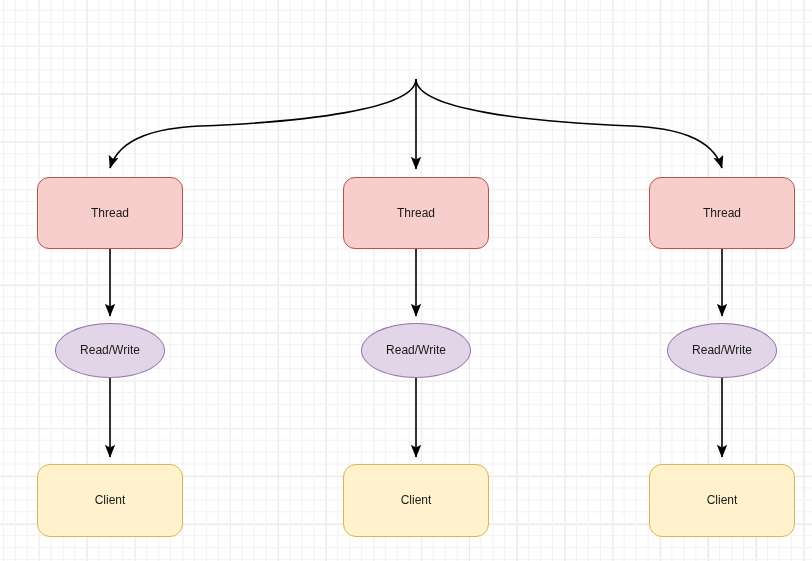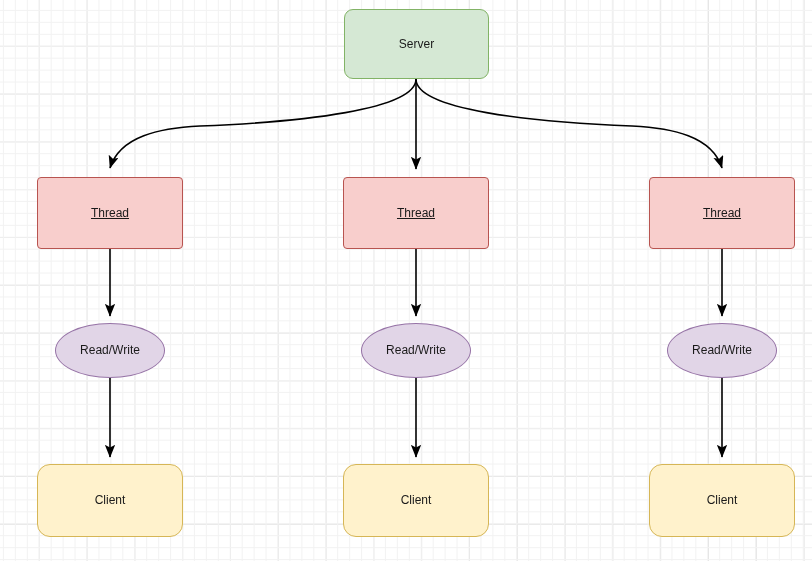--- a/index.html
+++ b/index.html
@@ -40,22 +40,21 @@
     white-space: nowrap;
   }
   .node-server {
     background: #d5e8d4;
     border: 1px solid #82b366;
     border-radius: 9px;
   }
   .node-thread {
     background: #f8cecc;
     border: 1px solid #b85450;
-    border-radius: 4px;
-    text-decoration: underline;
+    border-radius: 12px;
   }
   .node-rw {
     background: #e1d5e7;
     border: 1px solid #9673a6;
     border-radius: 50%;
   }
   .node-client {
     background: #fff2cc;
     border: 1px solid #d6b656;
     border-radius: 13px;
@@ -89,23 +88,20 @@
 
     <path d="M 110,249 L 110,316" fill="none" stroke="#000000" stroke-width="1.6" marker-end="url(#arrowhead)"></path>
     <path d="M 416,249 L 416,316" fill="none" stroke="#000000" stroke-width="1.6" marker-end="url(#arrowhead)"></path>
     <path d="M 722,249 L 722,316" fill="none" stroke="#000000" stroke-width="1.6" marker-end="url(#arrowhead)"></path>
 
     <path d="M 110,378 L 110,457" fill="none" stroke="#000000" stroke-width="1.6" marker-end="url(#arrowhead)"></path>
     <path d="M 416,378 L 416,457" fill="none" stroke="#000000" stroke-width="1.6" marker-end="url(#arrowhead)"></path>
     <path d="M 722,378 L 722,457" fill="none" stroke="#000000" stroke-width="1.6" marker-end="url(#arrowhead)"></path>
   </svg>
 
-  <div class="node node-server" style="left:344px; top:9px; width:145px; height:70px;">
-    <span>Server</span>
-  </div>
 
   <div class="node node-thread" style="left:37px; top:177px; width:146px; height:72px;">
     <span>Thread</span>
   </div>
   <div class="node node-thread" style="left:343px; top:177px; width:146px; height:72px;">
     <span>Thread</span>
   </div>
   <div class="node node-thread" style="left:649px; top:177px; width:146px; height:72px;">
     <span>Thread</span>
   </div>

